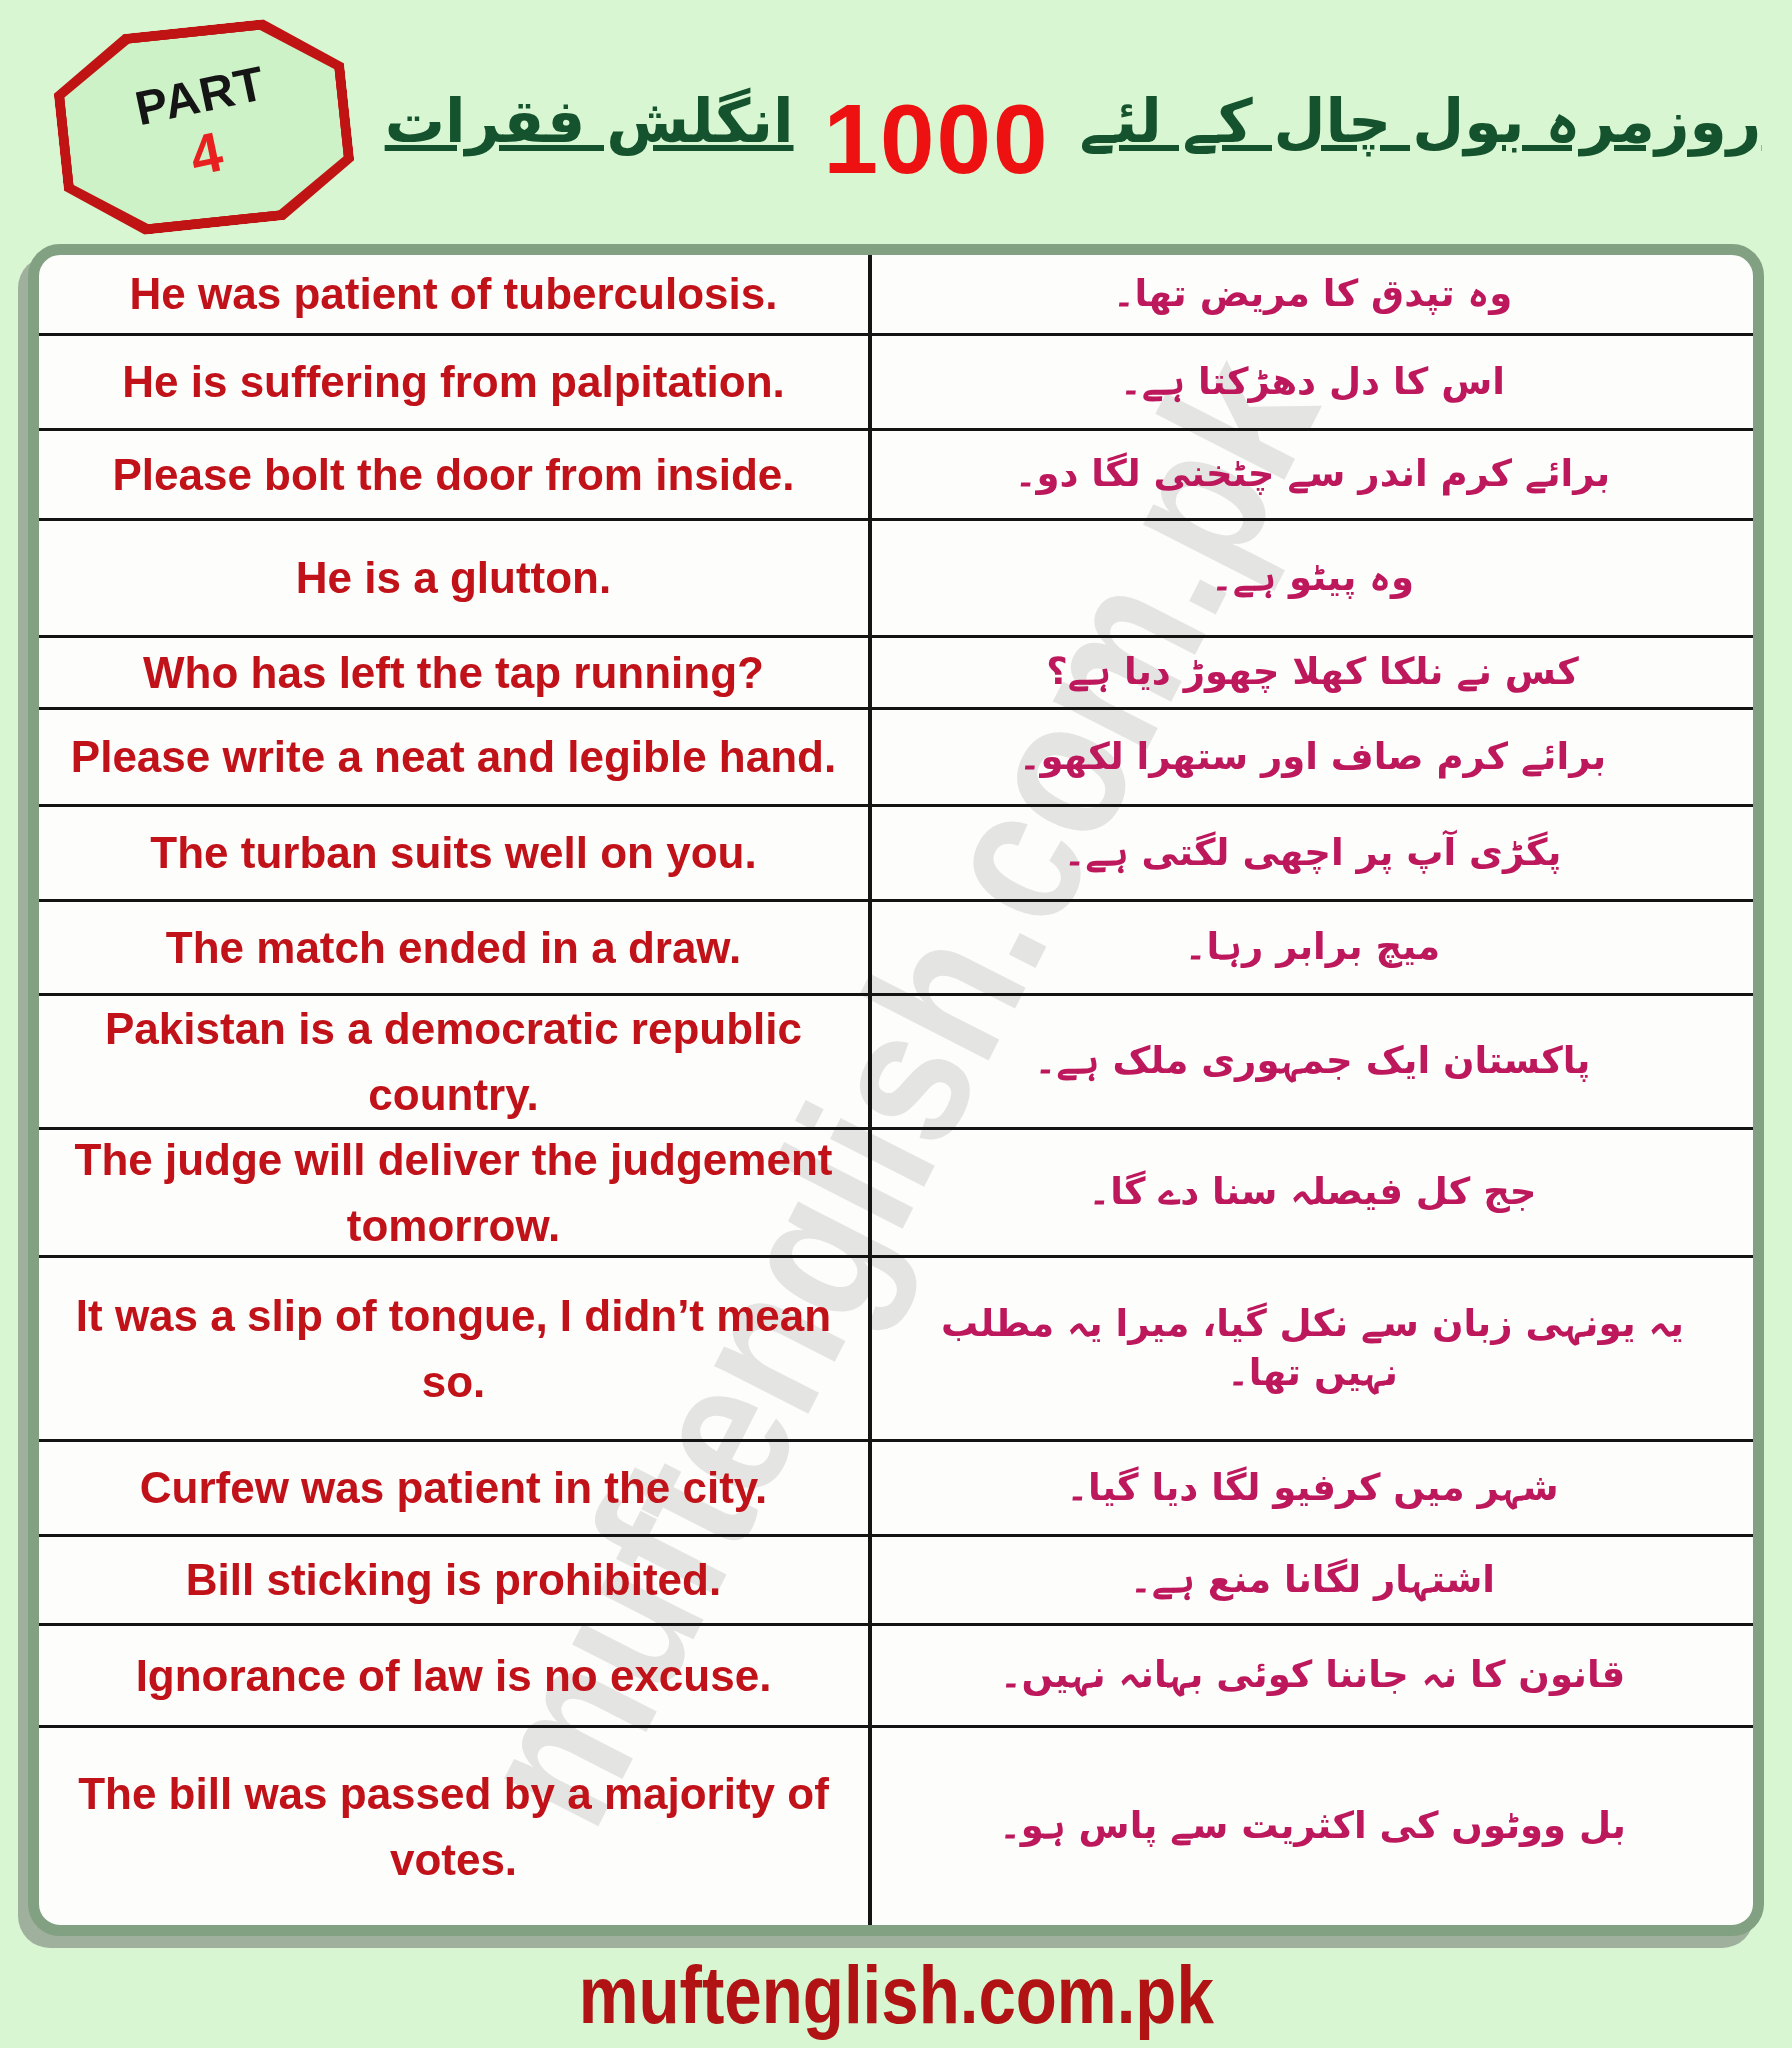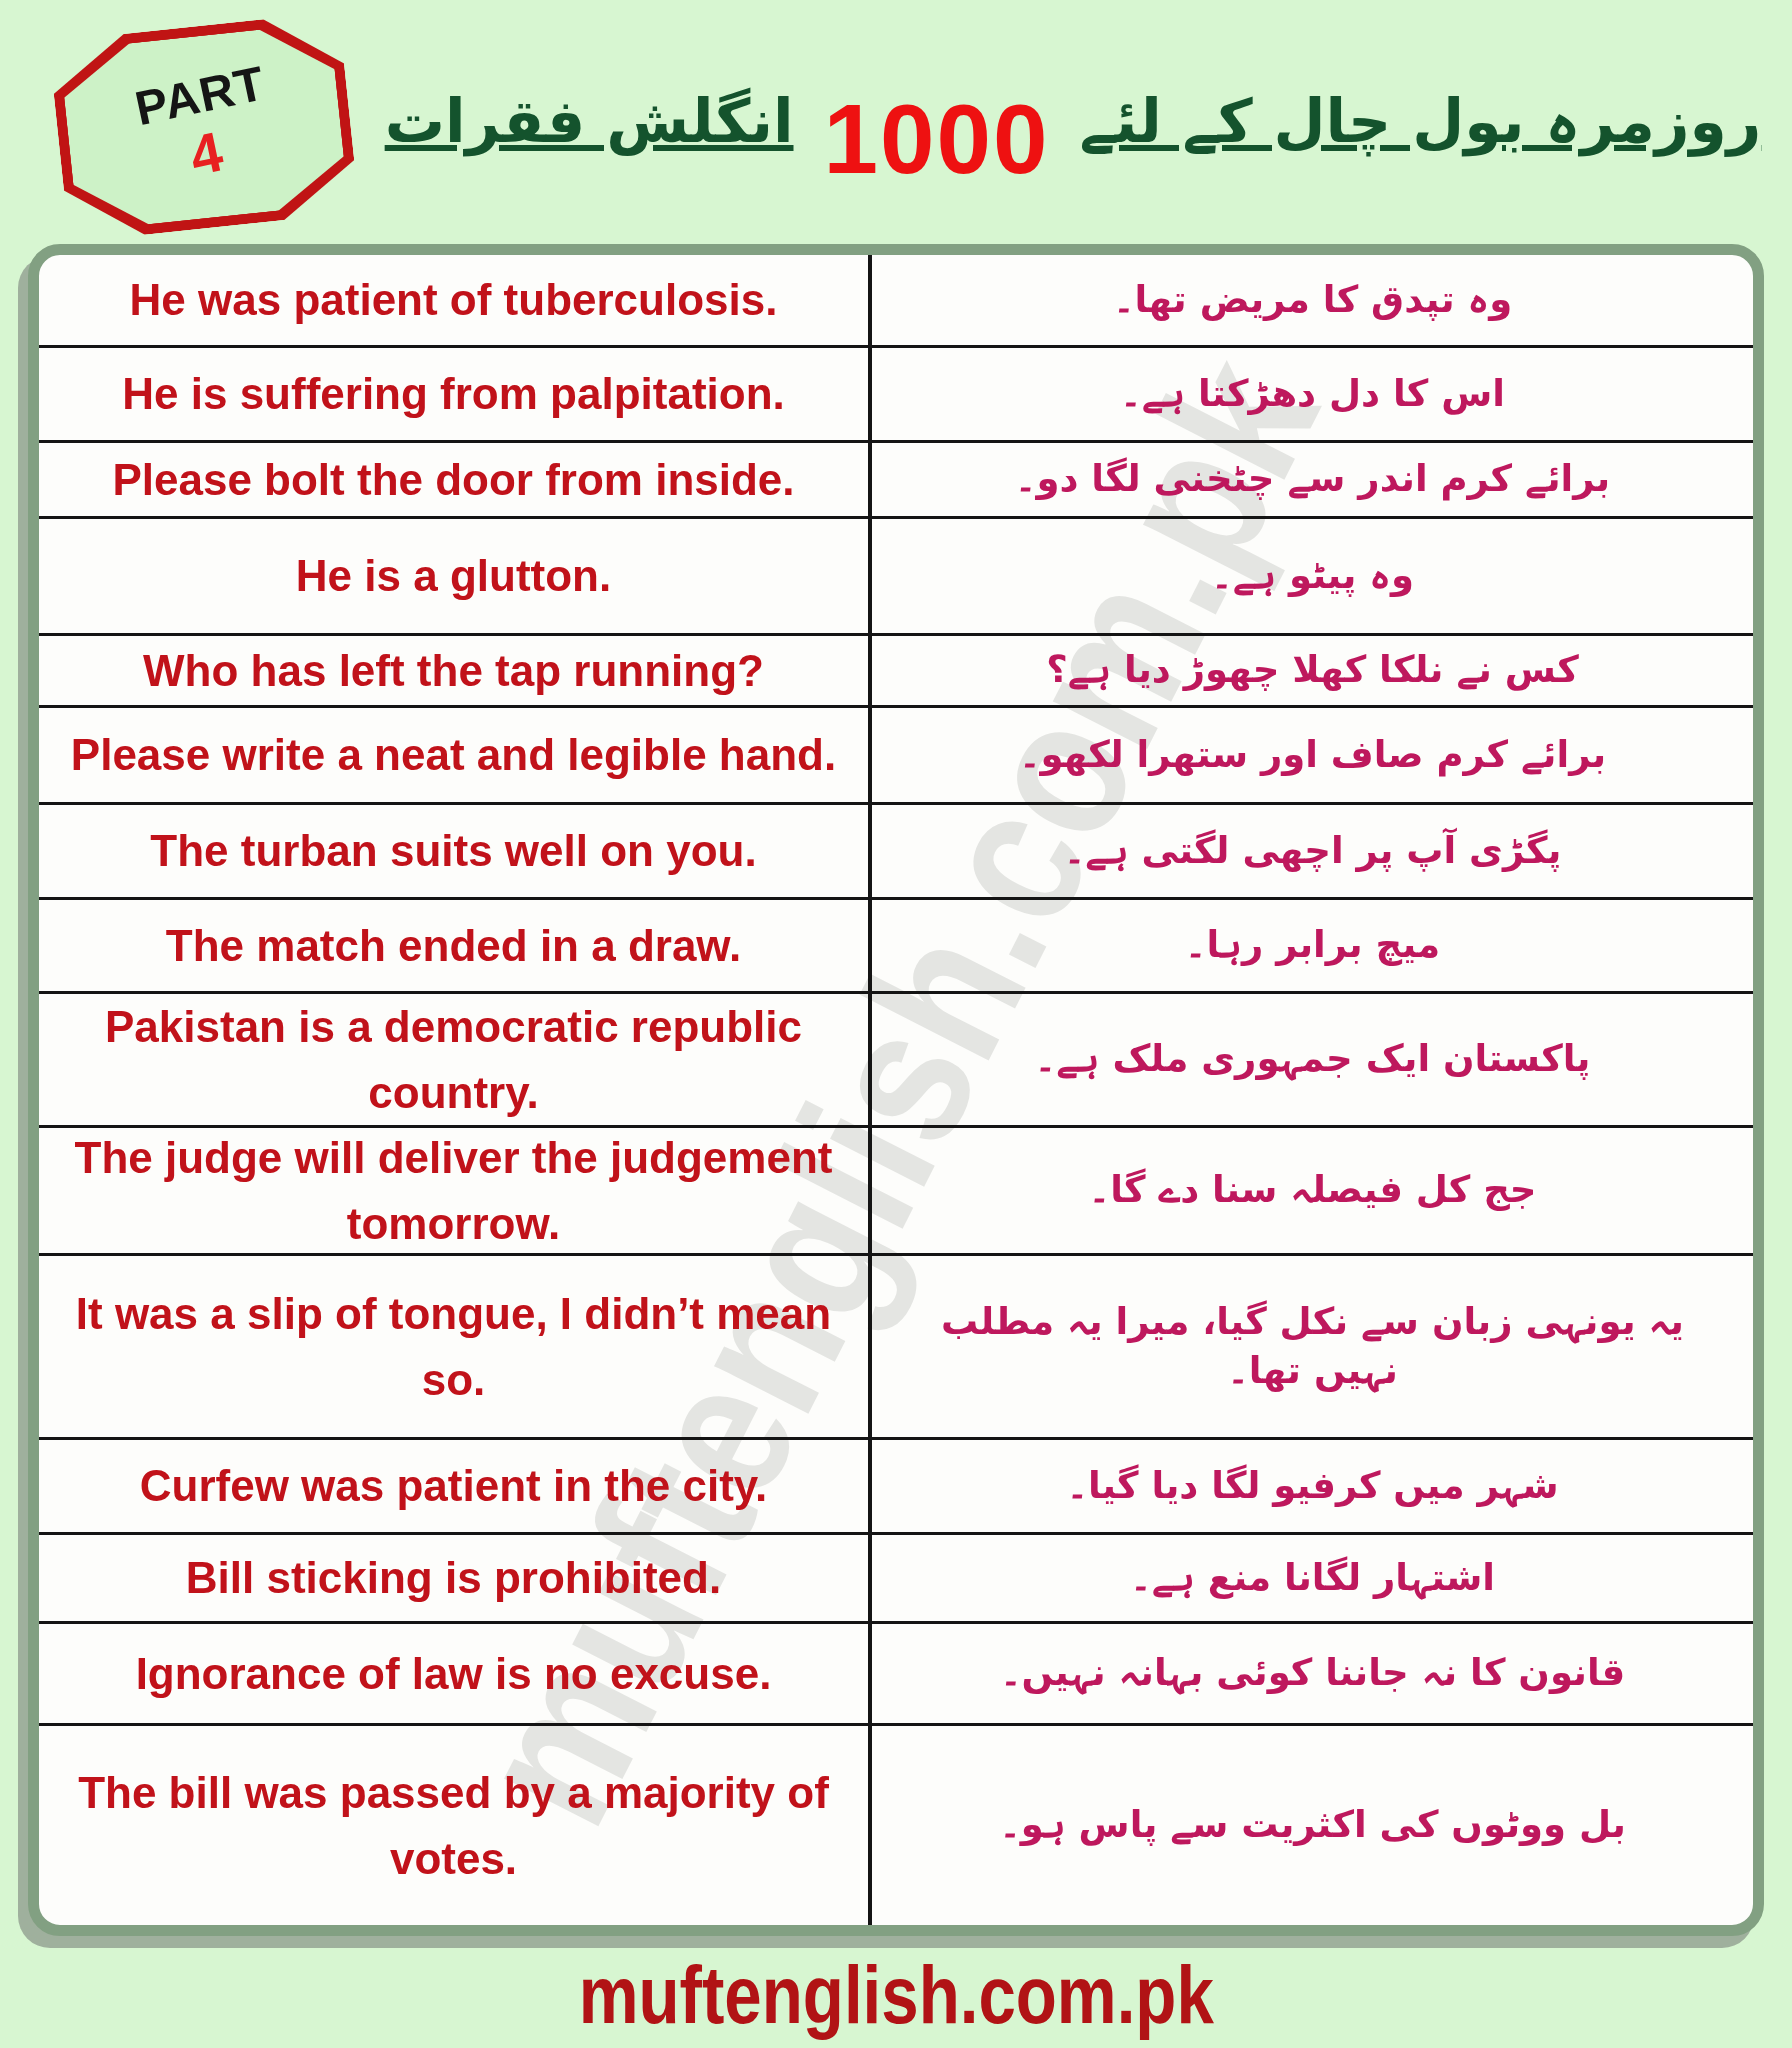--- a/index.html
+++ b/index.html
@@ -68,23 +68,23 @@
   .rows{
     position:relative;z-index:2;
     display:flex;flex-direction:column;height:100%;
   }
   .row{
     display:grid;grid-template-columns:48.6% 1fr;
     border-bottom:3px solid #141414;
     flex:none;box-sizing:border-box;
   }
   .row:last-child{border-bottom:none;flex:1;}
-  .row:nth-child(1){height:93px}
+  .row:nth-child(1){height:81px}
   .row:nth-child(2){height:95px}
-  .row:nth-child(3){height:76px}
+  .row:nth-child(3){height:90px}
   .row:nth-child(4){height:117px}
   .row:nth-child(5){height:72px}
   .row:nth-child(6){height:97px}
   .row:nth-child(7){height:95px}
   .row:nth-child(8){height:94px}
   .row:nth-child(9){height:134px}
   .row:nth-child(10){height:128px}
   .row:nth-child(11){height:184px}
   .row:nth-child(12){height:95px}
   .row:nth-child(13){height:89px}

